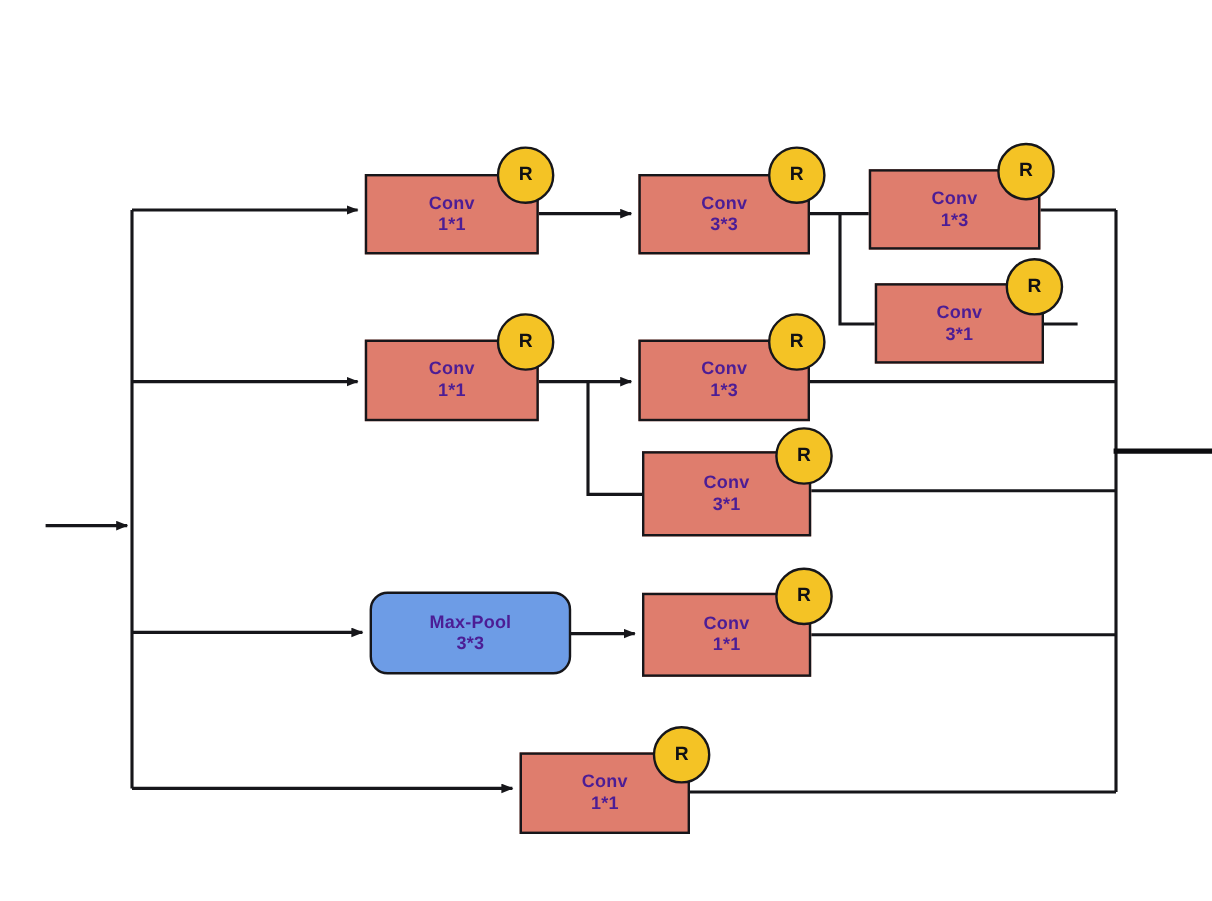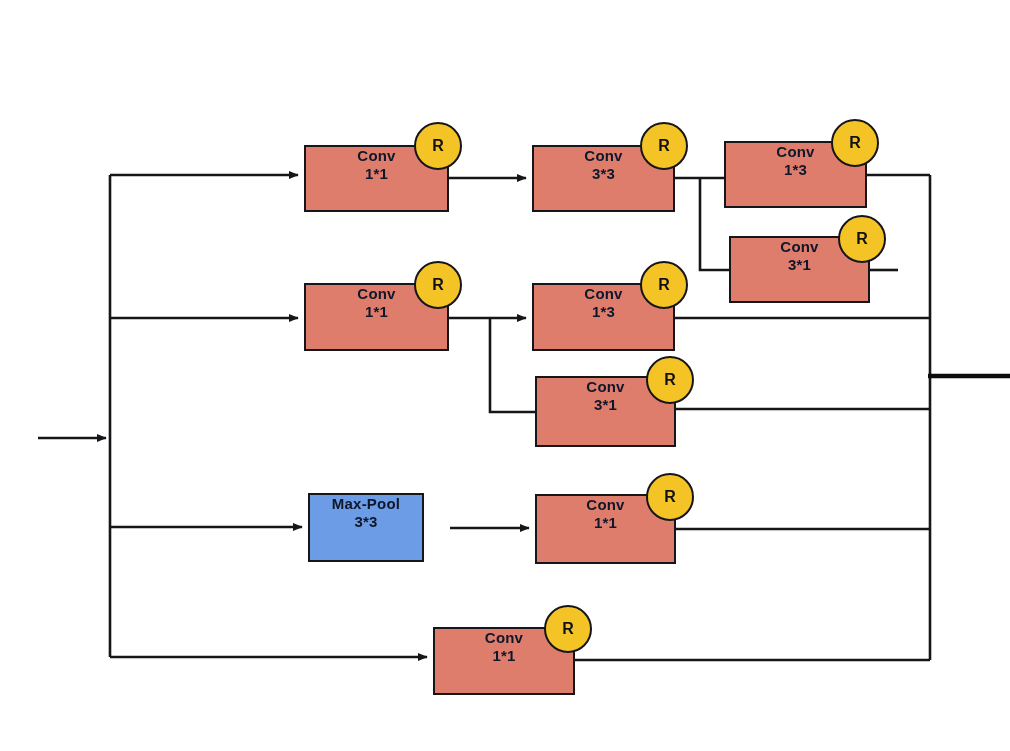--- a/index.html
+++ b/index.html
@@ -24,24 +24,25 @@
     width: 1010px;
     height: 751px;
   }
   .node {
     position: absolute;
     box-sizing: border-box;
     border: 2px solid #16161a;
     display: flex;
     flex-direction: column;
     align-items: center;
+    justify-content: center;
     line-height: 1.18;
     font-weight: bold;
     font-size: 15px;
-    color: #0f172a;
+    color: #4c1d95;
     letter-spacing: 0.2px;
     z-index: 3;
   }
   .node.conv { background: #df7d6d; }
   .node.pool { background: #6d9ce6; }
   .node .l1 { display: block; }
   .node .l2 { display: block; }
   .relu {
     position: absolute;
     width: 48px;
@@ -131,21 +132,21 @@
   </div>
   <div class="node conv" style="left:532px;top:283px;width:143px;height:68px;">
     <span class="l1">Conv</span>
     <span class="l2">1*3</span>
   </div>
   <div class="node conv" style="left:535px;top:376px;width:141px;height:71px;">
     <span class="l1">Conv</span>
     <span class="l2">3*1</span>
   </div>
 
-  <div class="node pool" style="left:308px;top:493px;width:116px;height:69px;">
+  <div class="node pool" style="left:308px;top:493px;width:168px;height:69px;border-radius:15px;">
     <span class="l1">Max-Pool</span>
     <span class="l2">3*3</span>
   </div>
   <div class="node conv" style="left:535px;top:494px;width:141px;height:70px;">
     <span class="l1">Conv</span>
     <span class="l2">1*1</span>
   </div>
 
   <div class="node conv" style="left:433px;top:627px;width:142px;height:68px;">
     <span class="l1">Conv</span>

